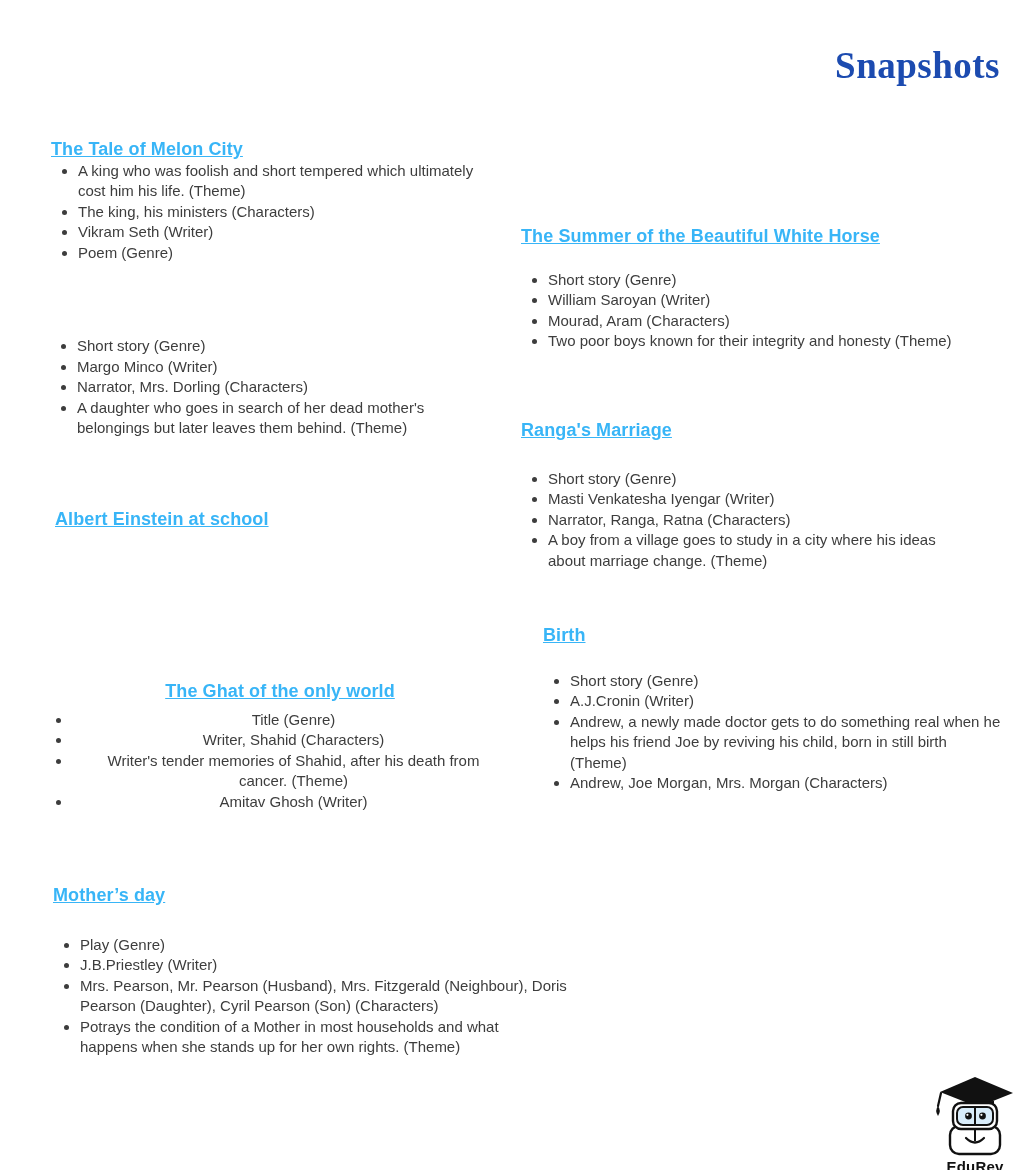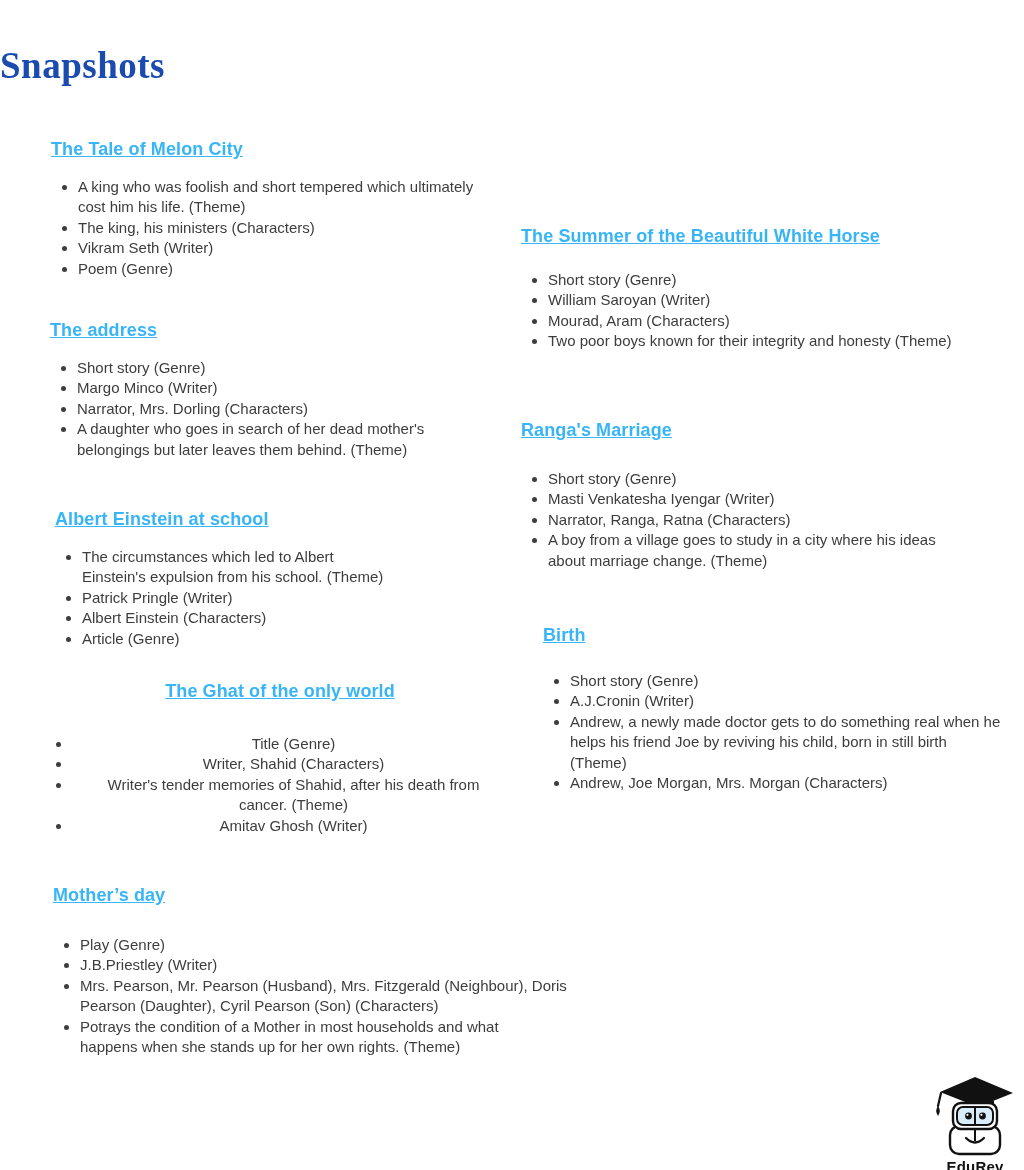--- a/index.html
+++ b/index.html
@@ -6,21 +6,21 @@
   html, body { width: 1024px; height: 1170px; }
   body {
     position: relative;
     background: #ffffff;
     font-family: "Liberation Sans", sans-serif;
     overflow: hidden;
   }
   .page-title {
     position: absolute;
     top: 44px; left: 0; width: 1000px;
-    text-align: left;
+    text-align: right;
     font-family: "Liberation Serif", serif;
     font-weight: 700;
     font-size: 37px;
     letter-spacing: 0.5px;
     color: #1c4bb0;
   }
   .section { position: absolute; }
   .section h2 {
     font-size: 18px;
     font-weight: 700;
@@ -33,24 +33,24 @@
     list-style: disc outside;
     padding-left: 27px;
   }
   .section li {
     font-size: 15px;
     line-height: 20.5px;
     color: #3d3d3d;
     white-space: pre-line;
   }
   
-  .s1 { left: 51px;  top: 139px; width: 490px; } .s1 ul { margin-top: 16px; }
+  .s1 { left: 51px;  top: 139px; width: 490px; } .s1 ul { margin-top: 0; }
   .s2 { left: 50px;  top: 320px; width: 470px; } .s2 ul { margin-top: 16px; }
   .s3 { left: 55px;  top: 509px; width: 400px; } .s3 ul { margin-top: 16px; }
-  .s4 { left: 45px;  top: 681px; width: 470px; text-align: center; } .s4 ul { margin-top: 31px; }
+  .s4 { left: 45px;  top: 681px; width: 470px; text-align: center; } .s4 ul { margin-top: 7px; }
   .s5 { left: 53px;  top: 885px; width: 600px; } .s5 ul { margin-top: 28px; }
   .s6 { left: 521px; top: 226px; width: 500px; } .s6 ul { margin-top: 22px; }
   .s7 { left: 521px; top: 420px; width: 480px; } .s7 ul { margin-top: 27px; }
   .s8 { left: 511px; top: 625px; width: 510px; margin-left: 32px; } .s8 ul { margin-top: 24px; }
 
   .logo {
     position: absolute;
     left: 932px; top: 1074px;
     width: 86px;
     text-align: center;
@@ -75,39 +75,31 @@
   <ul>
     <li>A king who was foolish and short tempered which ultimately
 cost him his life. (Theme)</li>
     <li>The king, his ministers (Characters)</li>
     <li>Vikram Seth (Writer)</li>
     <li>Poem (Genre)</li>
   </ul>
 </div>
 
 <div class="section s2">
-  <h2>The address</h2>
   <ul>
     <li>Short story (Genre)</li>
     <li>Margo Minco (Writer)</li>
     <li>Narrator, Mrs. Dorling (Characters)</li>
     <li>A daughter who goes in search of her dead mother's
 belongings but later leaves them behind. (Theme)</li>
   </ul>
 </div>
 
 <div class="section s3">
   <h2>Albert Einstein at school</h2>
-  <ul>
-    <li>The circumstances which led to Albert
-Einstein's expulsion from his school. (Theme)</li>
-    <li>Patrick Pringle (Writer)</li>
-    <li>Albert Einstein (Characters)</li>
-    <li>Article (Genre)</li>
-  </ul>
 </div>
 
 <div class="section s4">
   <h2>The Ghat of the only world</h2>
   <ul>
     <li>Title (Genre)</li>
     <li>Writer, Shahid (Characters)</li>
     <li>Writer's tender memories of Shahid, after his death from
 cancer. (Theme)</li>
     <li>Amitav Ghosh (Writer)</li>

